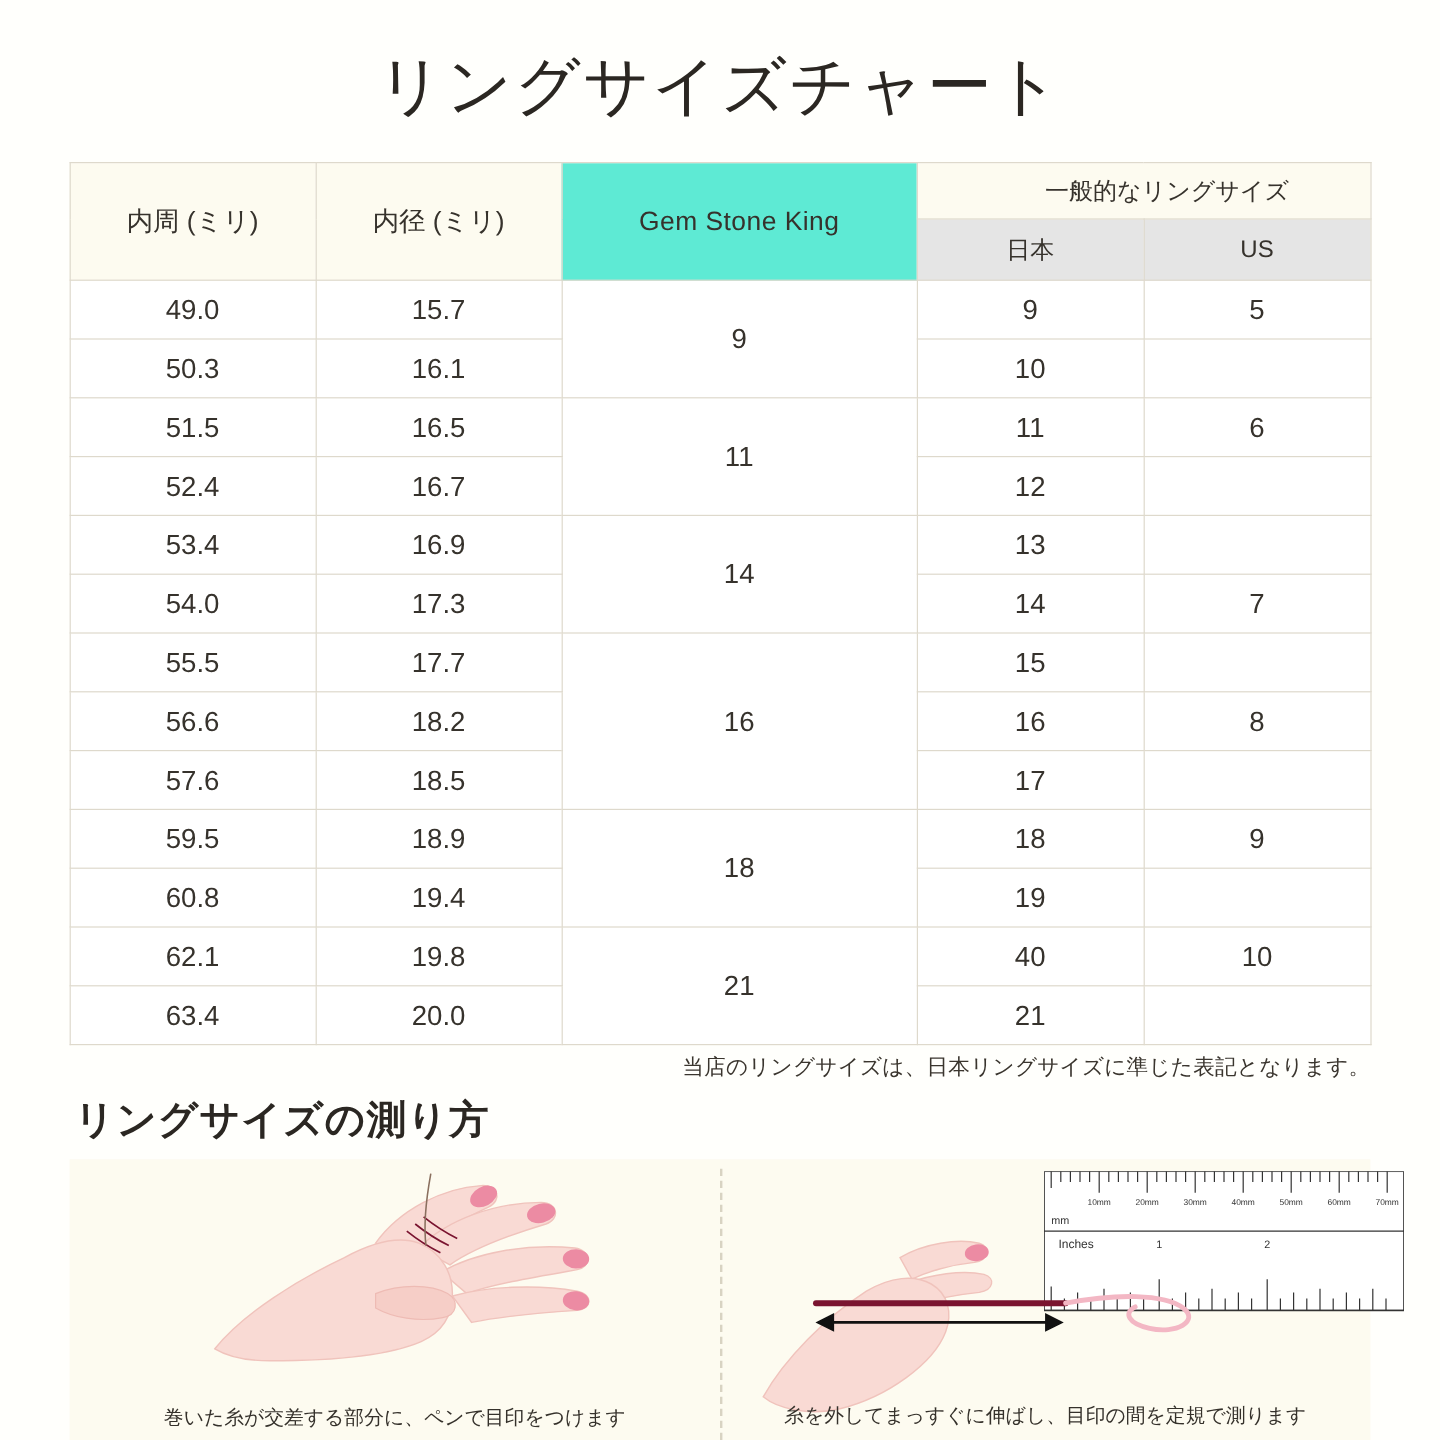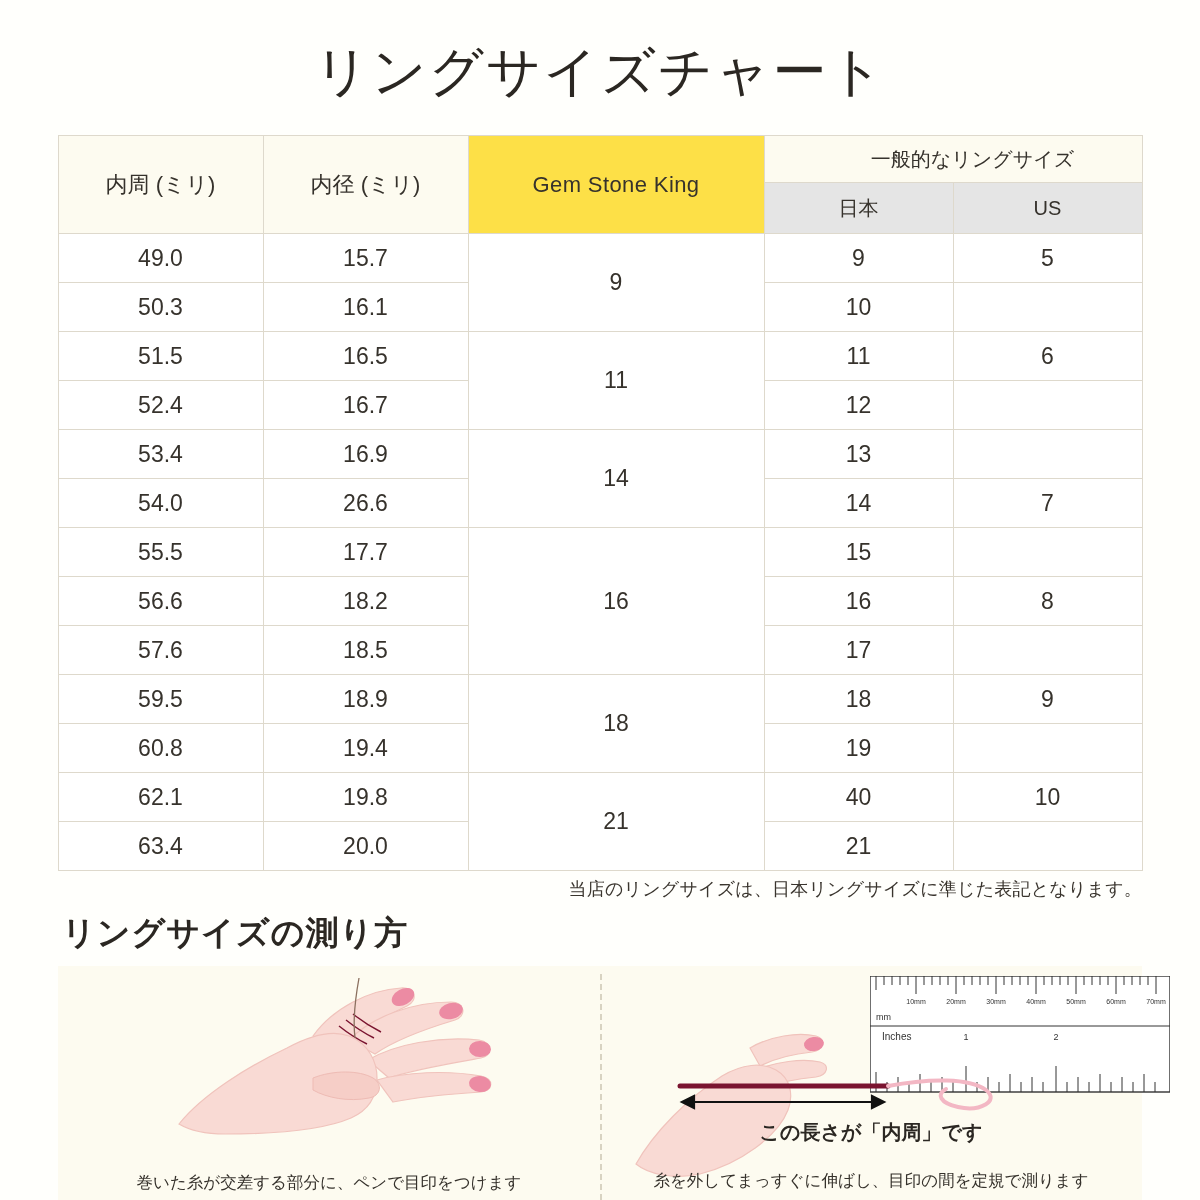--- a/index.html
+++ b/index.html
@@ -43,21 +43,21 @@
     font-weight: normal;
     color: #36322c;
   }
   .hdr-cell {
     background: #fdfbf0;
     font-size: 22px;
     height: 92px;
     vertical-align: middle;
   }
   .hdr-gsk {
-    background: #fde047;
+    background: #5eead4;
     font-size: 22px;
     font-weight: bold;
     letter-spacing: .4px;
   }
   .hdr-common {
     background: #fdfbf0;
     font-size: 20px;
     height: 44px;
     padding-left: 40px;
   }
@@ -202,21 +202,21 @@
 
       <tr>
         <td class="data-cell">53.4</td>
         <td class="data-cell">16.9</td>
         <td class="data-cell gsk-cell" rowspan="2">14</td>
         <td class="data-cell">13</td>
         <td class="data-cell"></td>
       </tr>
       <tr>
         <td class="data-cell">54.0</td>
-        <td class="data-cell">26.6</td>
+        <td class="data-cell">17.3</td>
         <td class="data-cell">14</td>
         <td class="data-cell">7</td>
       </tr>
 
       <tr>
         <td class="data-cell">55.5</td>
         <td class="data-cell">17.7</td>
         <td class="data-cell gsk-cell" rowspan="3">16</td>
         <td class="data-cell">15</td>
         <td class="data-cell"></td>
@@ -418,18 +418,17 @@
         <path d="M40,12 L248,12" stroke="#7a1430" stroke-width="5" stroke-linecap="round"></path>
         <path d="M248,12 C290,4 330,4 346,16 C360,27 340,38 318,33 C300,29 296,20 306,15" stroke="#f3b7c4" stroke-width="4" fill="none" stroke-linecap="round"></path>
 
         <g stroke="#111" stroke-width="2.2" fill="#111">
           <line x1="42" y1="28" x2="244" y2="28"></line>
           <polygon points="42,28 54,22 54,34"></polygon>
           <polygon points="244,28 232,22 232,34"></polygon>
         </g>
       </svg>
 
-      <div class="emph">この長さが「内周」です</div>
       <div class="caption caption2">糸を外してまっすぐに伸ばし、目印の間を定規で測ります</div>
     </div>
   </div>
 
 </div>
 
 </body></html>

